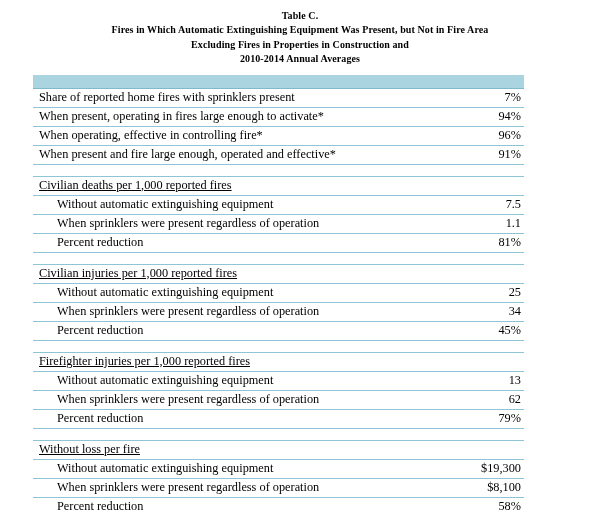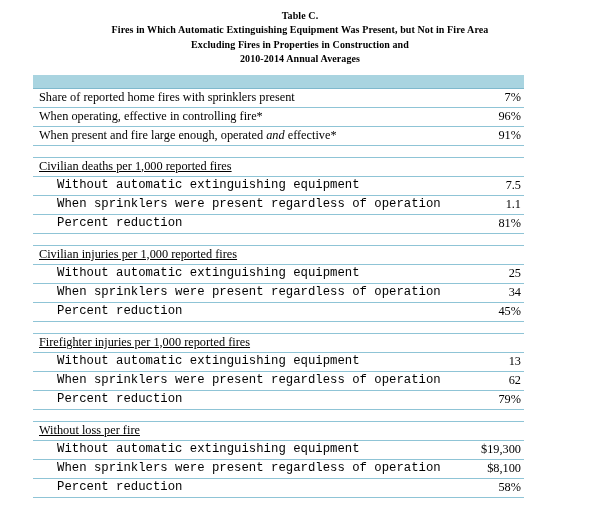--- a/index.html
+++ b/index.html
@@ -74,42 +74,41 @@
     white-space: nowrap;
     margin-left: 38px;
   }
   tr.row td.value {
     text-align: right;
     padding-right: 3px;
     white-space: nowrap;
   }
   tr.row.indent td.label {
     padding-left: 24px;
-    font-family: Liberation Mono, monospace;
   }
   
   tr.row.section td.label {
     padding-left: 6px;
     text-decoration: underline;
   }
 
   
   tr.gap td {
     height: 11px;
     padding: 0;
     border: none;
     background: #ffffff;
   }
 
   
   tr.block-start td {
     border-top: 1.1px solid #8fc4d6;
   }
 
-  .ital { font-style: italic; }
+  .ital { }
 </style>
 </head>
 <body>
 
 <div class="page">
 
   <div class="title-block">
     <span class="title-line">Table C.</span>
     <span class="title-line">Fires in Which Automatic Extinguishing Equipment Was Present, but Not in Fire Area</span>
     <span class="title-line">Excluding Fires in Properties in Construction and</span>
@@ -124,20 +123,24 @@
       </colgroup>
       <tbody id="table-body">
           <tr class="headbar">
             <td colspan="2"></td>
           </tr>
           <tr class="row">
             <td class="label">Share of reported home fires with sprinklers present</td>
             <td class="value">7%</td>
           </tr>
           <tr class="row">
+            <td class="label">When present, operating in fires large enough to activate*</td>
+            <td class="value">94%</td>
+          </tr>
+          <tr class="row">
             <td class="label">When operating, effective in controlling fire*</td>
             <td class="value">96%</td>
           </tr>
           <tr class="row">
             <td class="label">When present and fire large enough, operated <span class="ital">and</span> effective*</td>
             <td class="value">91%</td>
           </tr>
           <tr class="gap">
             <td colspan="2"></td>
           </tr>

